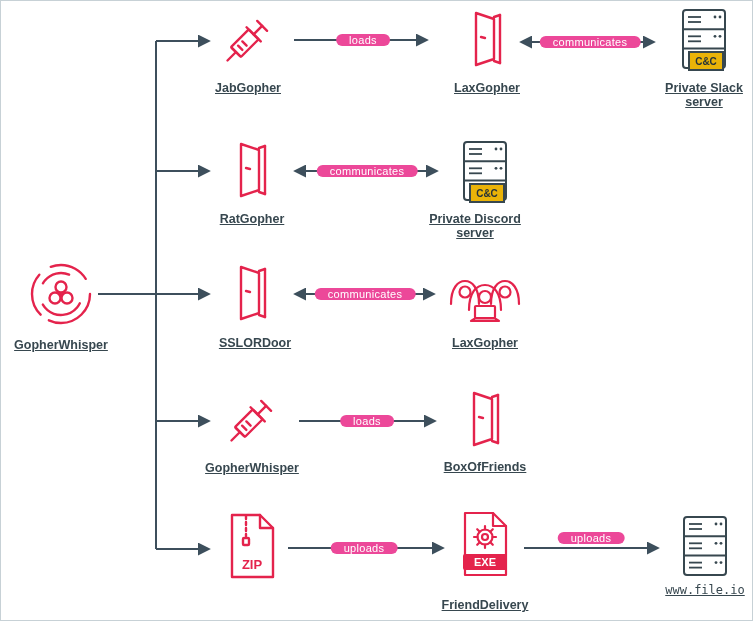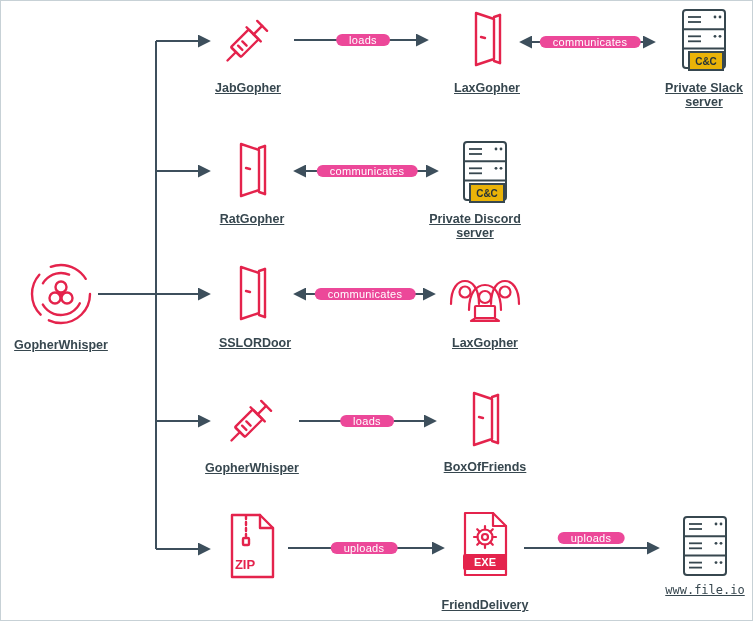--- a/index.html
+++ b/index.html
@@ -216,21 +216,21 @@
   <div class="label" style="left:414px;top:459px;width:140px">BoxOfFriends</div>
 
   <svg class="icon" style="left:223px;top:511px" width="56" height="68" viewBox="0 0 56 68">
     <g fill="none" stroke="#e4234c" stroke-width="2.4" stroke-linecap="round" stroke-linejoin="round">
       <path d="M8,3 L36,3 L49,16 L49,65 L8,65 Z"></path>
       <path d="M36,3 L36,16 L49,16"></path>
       <line x1="22" y1="4" x2="22" y2="24" stroke-dasharray="3 3"></line>
       <rect x="19" y="26" width="6" height="7" rx="1"></rect>
     </g>
   </svg>
-  <div class="zip-text" style="left:214px;top:556px">ZIP</div>
+  <div class="zip-text" style="left:221px;top:556px">ZIP</div>
 
   <div class="badge" style="left:363px;top:547px">uploads</div>
 
   <svg class="icon" style="left:456px;top:509px" width="56" height="68" viewBox="0 0 56 68">
     <g fill="none" stroke="#e4234c" stroke-width="2.2" stroke-linecap="round" stroke-linejoin="round">
       <path d="M8,3 L36,3 L49,16 L49,65 L8,65 Z"></path>
       <path d="M36,3 L36,16 L49,16"></path>
       <circle cx="28" cy="27" r="7.5"></circle>
       <circle cx="28" cy="27" r="3"></circle>
       <line x1="35.5" y1="27" x2="39" y2="27"></line>

